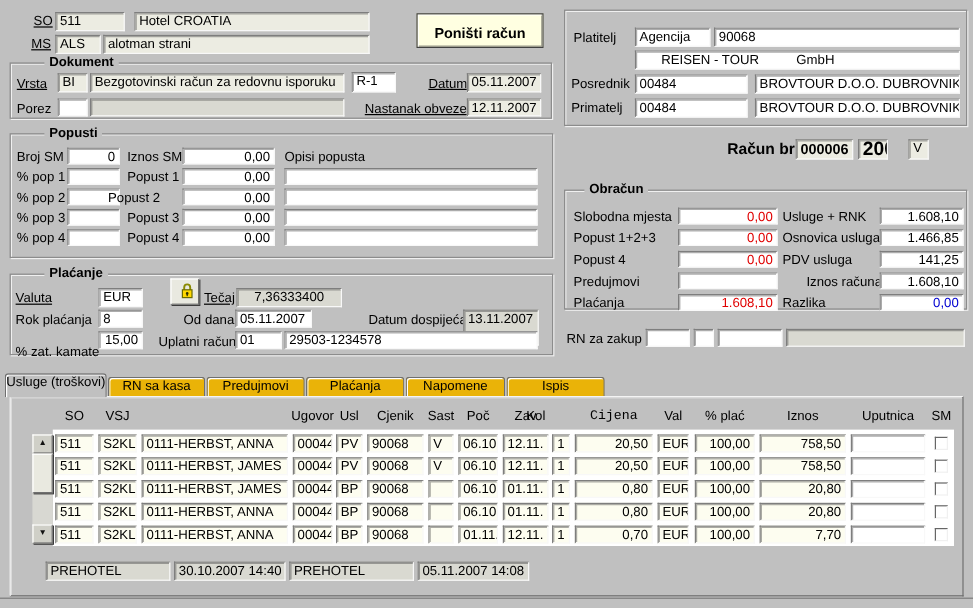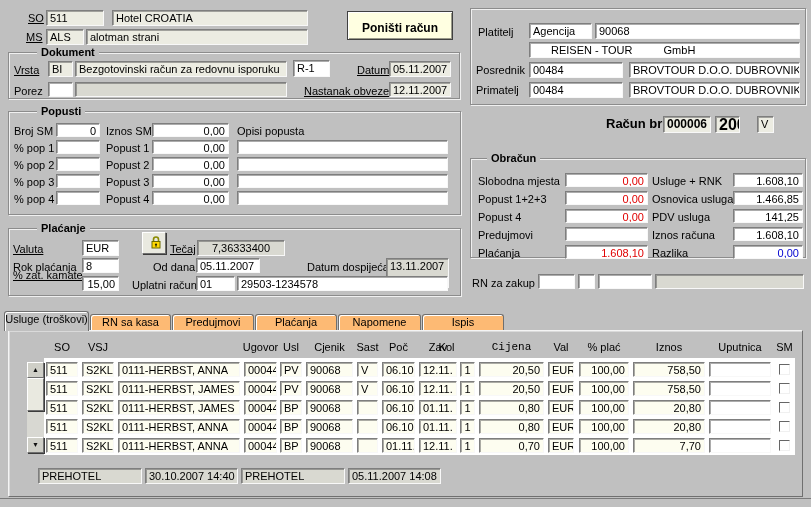--- a/index.html
+++ b/index.html
@@ -49,21 +49,21 @@
     position:absolute;box-sizing:border-box;
     background:#ffffe1;
     border:1px solid #404040;
     box-shadow:inset 1px 1px 0 #ffffff, inset -1px -1px 0 #9a9a8a;
     font-weight:bold;font-size:12px;text-align:center;
     font-family:"Liberation Sans","DejaVu Sans",sans-serif;
     padding-top:6px;cursor:pointer;
   }
   .tab{
     position:absolute;box-sizing:border-box;height:16px;top:314px;
-    background:#fdba74;
+    background:#eab308;
     border:1px solid #6f6f6f;border-bottom:none;
     border-top-left-radius:3px;border-top-right-radius:3px;
     box-shadow:inset 1px 1px 0 #ffffff;
     text-align:center;line-height:15px;cursor:pointer;z-index:1;
   }
   .tab.active{
     top:311px;height:20px;background:#c0c0c0;z-index:3;
     font-weight:normal;
   }
   .panel{
@@ -141,21 +141,21 @@
 <div class="field num" style="left:152px;top:123px;width:77px;height:14px;">0,00</div>
 
 <span class="lbl" style="left:14px;top:142px;">% pop 1</span>
 <div class="field num" style="left:56px;top:140px;width:44px;height:14px;"></div>
 <span class="lbl" style="left:106px;top:142px;">Popust 1</span>
 <div class="field num" style="left:152px;top:140px;width:77px;height:14px;">0,00</div>
 <div class="field" style="left:237px;top:140px;width:211px;height:14px;"></div>
 
 <span class="lbl" style="left:14px;top:159px;">% pop 2</span>
 <div class="field num" style="left:56px;top:157px;width:44px;height:14px;"></div>
-<span class="lbl" style="left:106px;top:159px;">Popust 2</span>
+<span class="lbl" style="left:90px;top:159px;">Popust 2</span>
 <div class="field num" style="left:152px;top:157px;width:77px;height:14px;">0,00</div>
 <div class="field" style="left:237px;top:157px;width:211px;height:14px;"></div>
 
 <span class="lbl" style="left:14px;top:176px;">% pop 3</span>
 <div class="field num" style="left:56px;top:174px;width:44px;height:14px;"></div>
 <span class="lbl" style="left:106px;top:176px;">Popust 3</span>
 <div class="field num" style="left:152px;top:174px;width:77px;height:14px;">0,00</div>
 <div class="field" style="left:237px;top:174px;width:211px;height:14px;"></div>
 
 <span class="lbl" style="left:14px;top:193px;">% pop 4</span>
@@ -180,21 +180,21 @@
   </span>
 </button>
 <span class="lbl ul" style="left:170px;top:243px;">Tečaj</span>
 <div class="field f-gray ctr" style="left:197px;top:240px;width:88px;height:16px;">7,36333400</div>
 <span class="lbl" style="left:13px;top:261px;">Rok plaćanja</span>
 <div class="field" style="left:82px;top:258px;width:37px;height:15px;">8</div>
 <span class="lbl" style="left:153px;top:261px;">Od dana</span>
 <div class="field" style="left:196px;top:258px;width:64px;height:15px;">05.11.2007</div>
 <span class="lbl" style="left:307px;top:261px;">Datum dospijeća</span>
 <div class="field f-gray" style="left:386px;top:258px;width:63px;height:30px;">13.11.2007</div>
-<span class="lbl" style="left:13px;top:269px;text-decoration:underline;">% zat. kamate</span>
+<span class="lbl" style="left:13px;top:288px;">% zat. kamate</span>
 <div class="field num" style="left:82px;top:276px;width:37px;height:15px;">15,00</div>
 <span class="lbl" style="left:132px;top:279px;">Uplatni račun</span>
 <div class="field" style="left:196px;top:276px;width:39px;height:15px;">01</div>
 <div class="field" style="left:237px;top:276px;width:211px;height:15px;">29503-1234578</div>
 
 <span class="lbl b" style="left:606px;top:118px;font-size:13px;">Račun br</span>
 <div class="field f-lt b" style="left:663px;top:116px;width:48px;height:17px;font-size:12px;">000006</div>
 <div class="field f-lt b" style="left:715px;top:116px;width:25px;height:17px;font-size:16px;">2007</div>
 <div class="field f-lt" style="left:757px;top:116px;width:17px;height:17px;">V</div>
 
@@ -212,21 +212,21 @@
 <span class="lbl" style="left:652px;top:193px;">Osnovica usluga</span>
 <div class="field num" style="left:733px;top:191px;width:70px;height:14px;">1.466,85</div>
 
 <span class="lbl" style="left:478px;top:211px;">Popust 4</span>
 <div class="field num c-red" style="left:565px;top:209px;width:83px;height:14px;">0,00</div>
 <span class="lbl" style="left:652px;top:211px;">PDV usluga</span>
 <div class="field num" style="left:733px;top:209px;width:70px;height:14px;">141,25</div>
 
 <span class="lbl" style="left:478px;top:229px;">Predujmovi</span>
 <div class="field num" style="left:565px;top:227px;width:83px;height:14px;"></div>
-<span class="lbl" style="left:652px;top:229px;">Iznos računa</span>
+<span class="lbl" style="left:672px;top:229px;">Iznos računa</span>
 <div class="field num" style="left:733px;top:227px;width:70px;height:14px;">1.608,10</div>
 
 <span class="lbl" style="left:478px;top:247px;">Plaćanja</span>
 <div class="field num c-red" style="left:565px;top:245px;width:83px;height:14px;">1.608,10</div>
 <span class="lbl" style="left:652px;top:247px;">Razlika</span>
 <div class="field num c-blue" style="left:733px;top:245px;width:70px;height:14px;">0,00</div>
 
 <span class="lbl" style="left:472px;top:277px;">RN za zakup</span>
 <div class="field" style="left:538px;top:274px;width:37px;height:15px;"></div>
 <div class="field" style="left:578px;top:274px;width:17px;height:15px;"></div>

